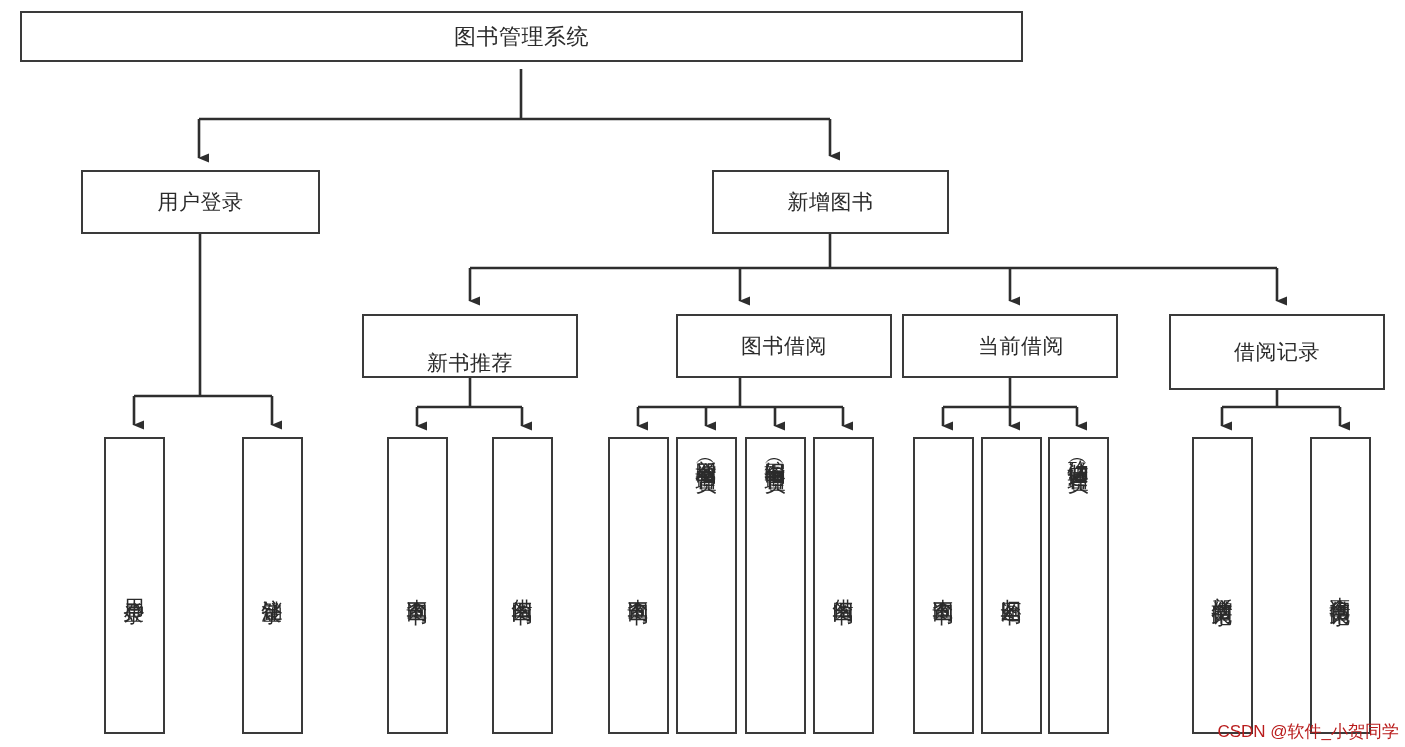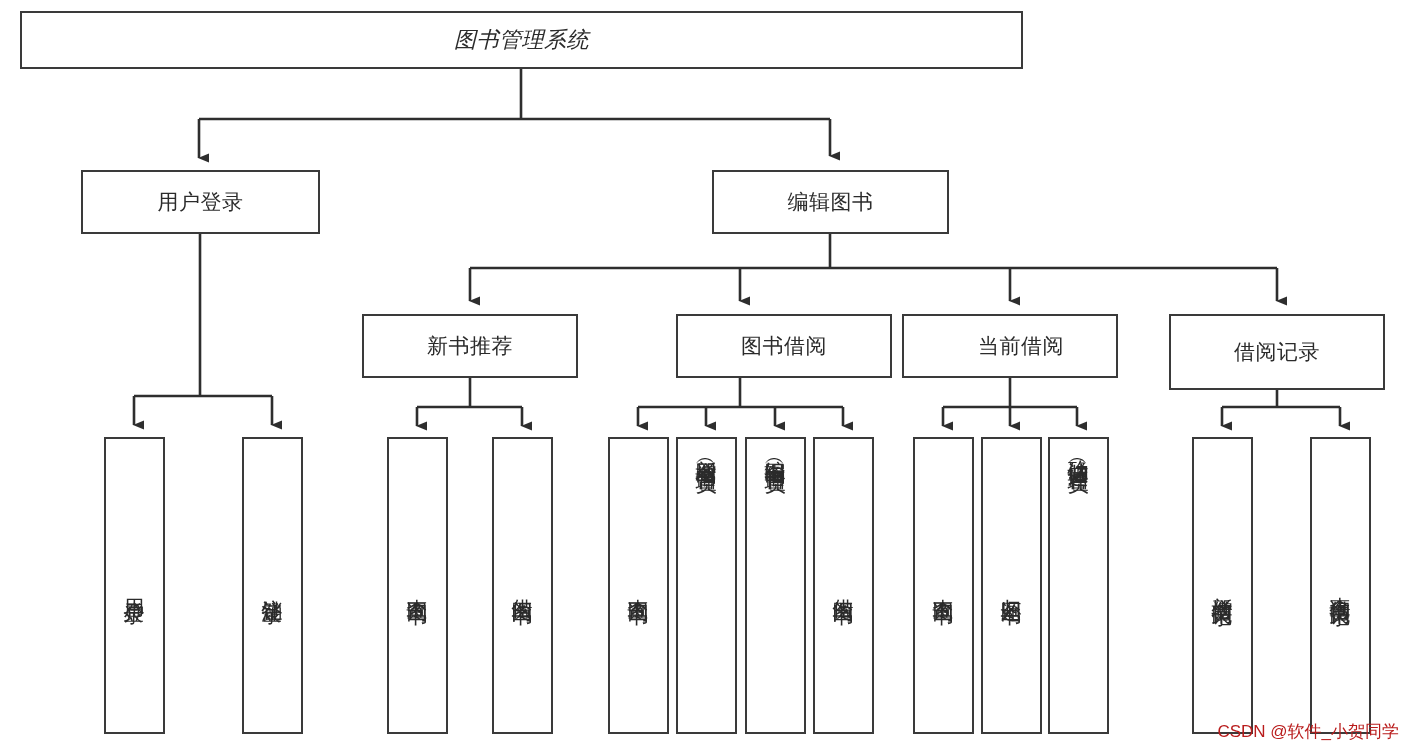--- a/index.html
+++ b/index.html
@@ -124,33 +124,33 @@
       <path d="M1010,407 L1010,426" marker-end="url(#arw)"></path>
       <path d="M1077,407 L1077,426" marker-end="url(#arw)"></path>
 
       <path d="M1277,378 L1277,407"></path>
       <path d="M1222,407 L1340,407"></path>
       <path d="M1222,407 L1222,426" marker-end="url(#arw)"></path>
       <path d="M1340,407 L1340,426" marker-end="url(#arw)"></path>
     </g>
   </svg>
 
-  <div class="node h root" style="left:20px; top:11px; width:1003px; height:58px;font-style:italic;">
+  <div class="node h root" style="left:20px; top:11px; width:1003px; height:51px;">
     <span class="lbl">图书管理系统</span>
   </div>
 
   <div class="node h" style="left:81px; top:170px; width:239px; height:64px;">
     <span class="lbl">用户登录</span>
   </div>
 
   <div class="node h" style="left:712px; top:170px; width:237px; height:64px;">
-    <span class="lbl">编辑图书</span>
-  </div>
-
-  <div class="node h" style="left:362px; top:314px; width:216px; height:64px;">
+    <span class="lbl">新增图书</span>
+  </div>
+
+  <div class="node h" style="left:362px; top:314px; width:216px; height:64px;align-items:flex-end;">
     <span class="lbl">新书推荐</span>
   </div>
 
   <div class="node h" style="left:632px; top:314px; width:216px; height:64px;margin-left:44px;">
     <span class="lbl">图书借阅</span>
   </div>
 
   <div class="node h" style="left:902px; top:314px; width:216px; height:64px;padding-left:22px;">
     <span class="lbl">当前借阅</span>
   </div>

